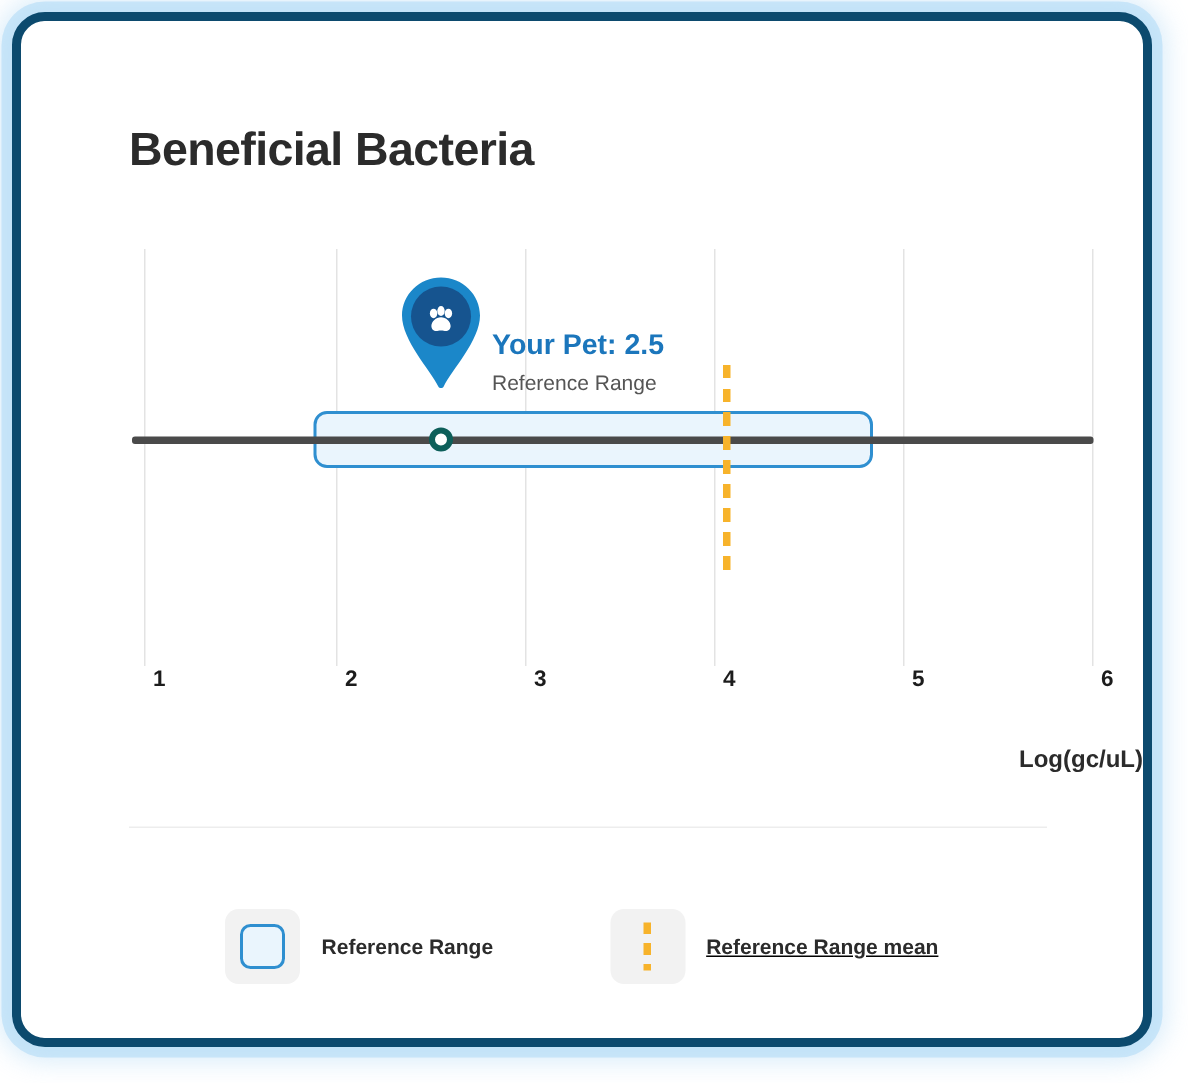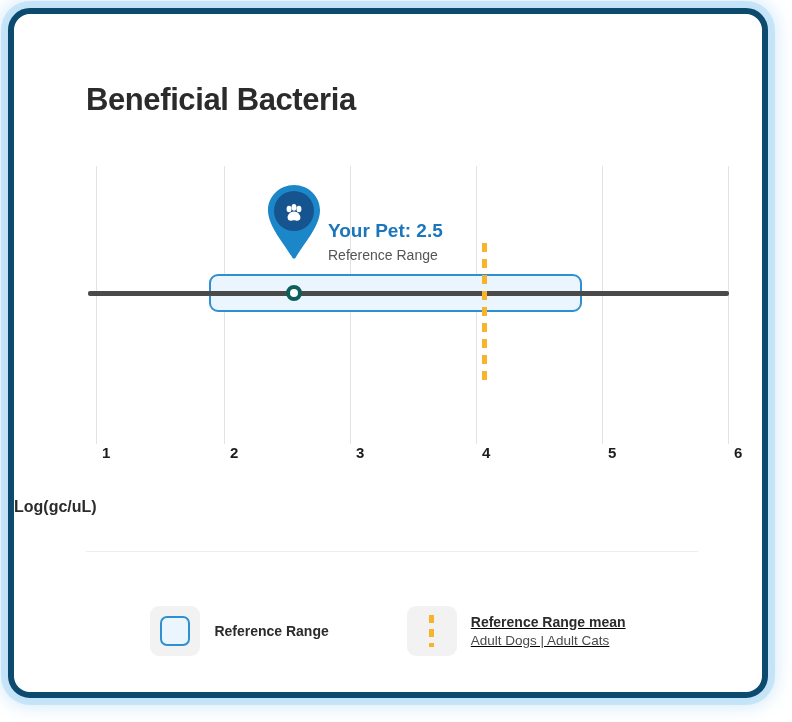--- a/index.html
+++ b/index.html
@@ -170,21 +170,21 @@
     font-weight: bold;
     color: #1c1c1c;
   }
 
   
   #x-axis-title {
     position: absolute;
     left: 0;
     right: 0;
     top: 484px;
-    text-align: left;
+    text-align: right;
     font-size: 16px;
     font-weight: bold;
     color: #2b2b2b;
   }
 
   
   #legend-divider {
     position: absolute;
     left: 72px;
     top: 537px;
@@ -320,20 +320,19 @@
           <div class="legend-label-primary">Reference Range</div>
         </div>
       </div>
 
       <div class="legend-item" id="legend-item-mean">
         <div class="legend-swatch-tile">
           <div id="legend-mean-swatch"></div>
         </div>
         <div>
           <div class="legend-label-primary">Reference Range mean</div>
-          <div class="legend-label-secondary">Adult Dogs | Adult Cats</div>
         </div>
       </div>
 
     </div>
 
   </div>
 </div>
 
 </body></html>

